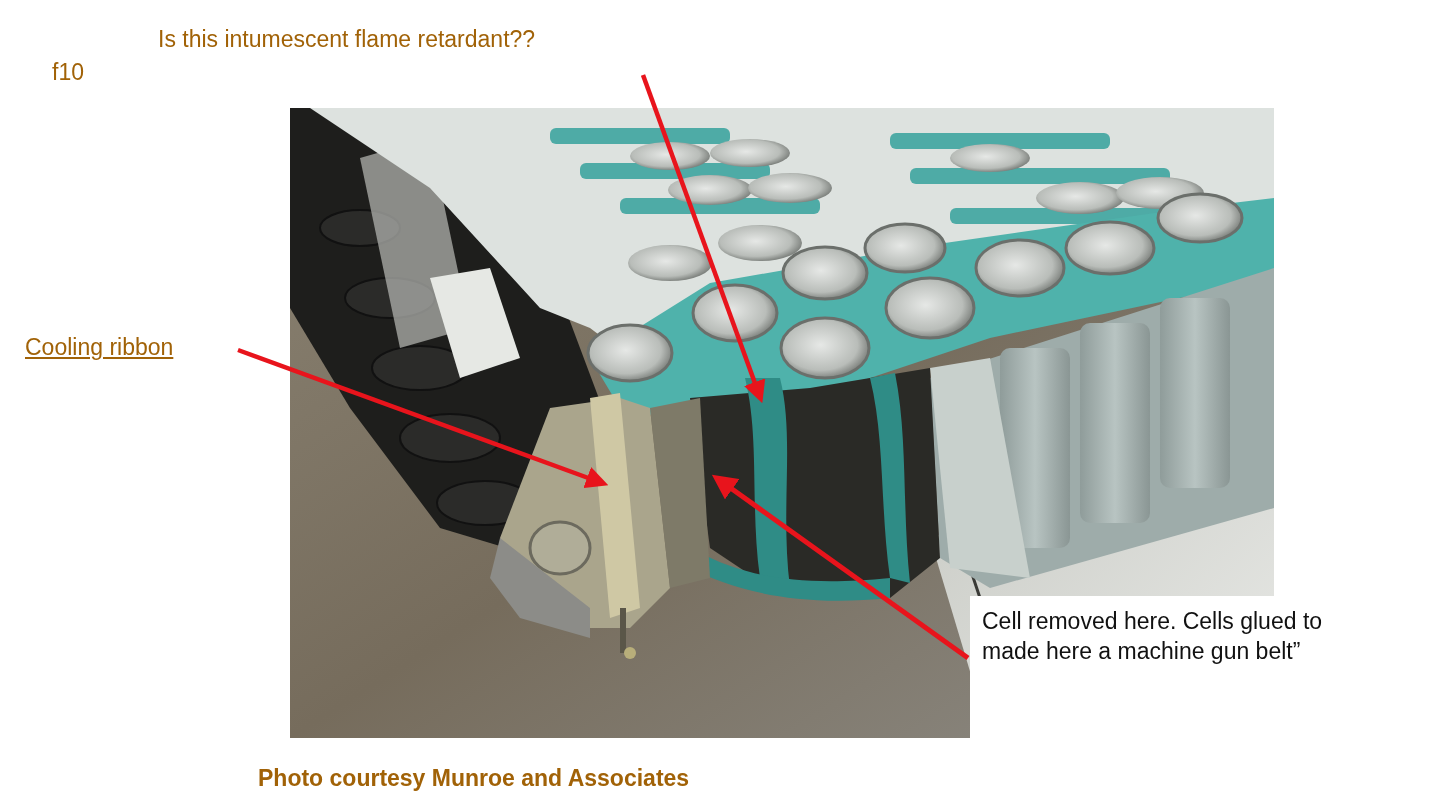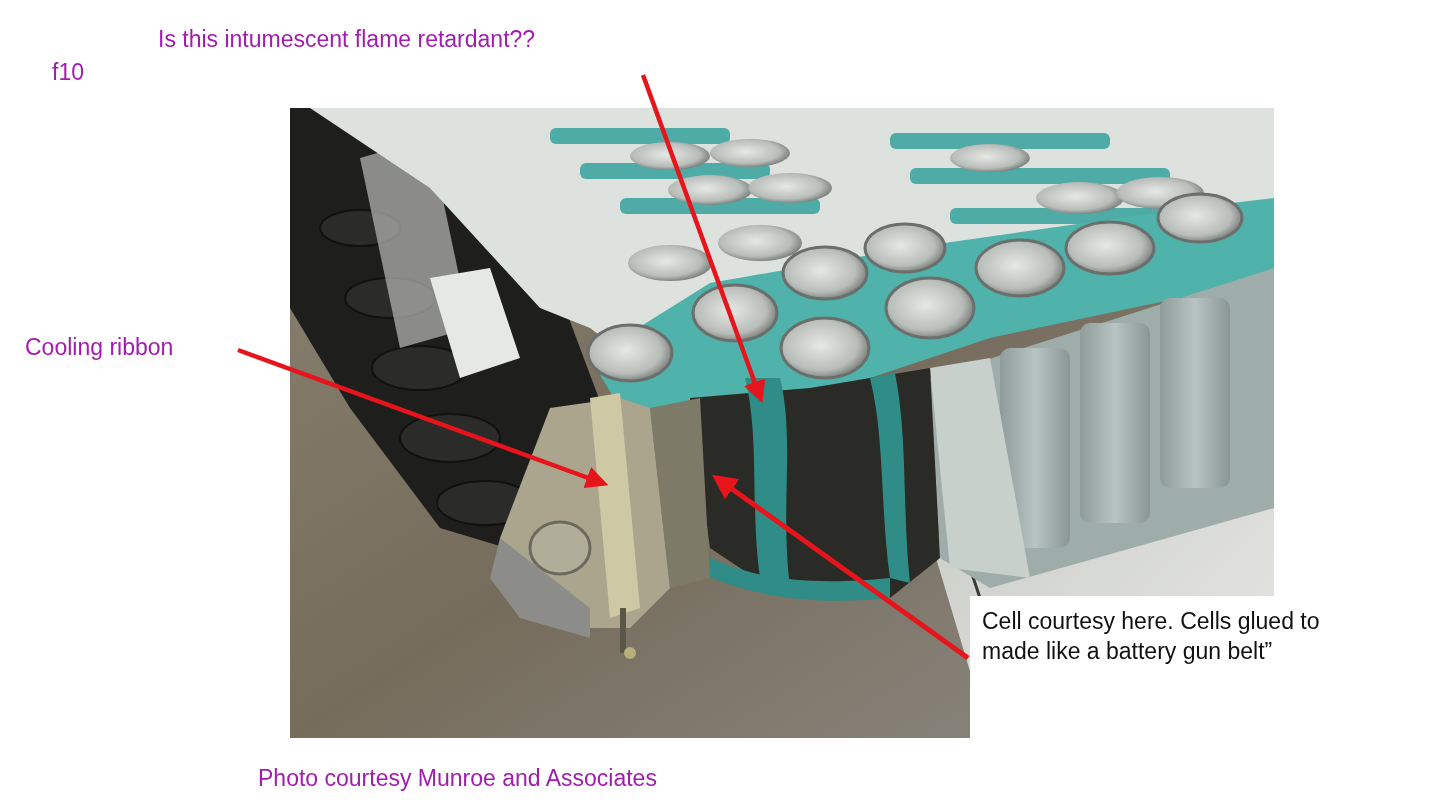--- a/index.html
+++ b/index.html
@@ -3,27 +3,27 @@
   <meta charset="utf-8">
   <style>
     html, body { margin: 0; padding: 0; }
     body {
       width: 1440px; height: 810px; position: relative; overflow: hidden;
       background: #ffffff;
       font-family: "Liberation Sans", "DejaVu Sans", sans-serif;
       color: #111111;
     }
     .label {
-      position: absolute; font-size: 23px; line-height: 1.25; color: #a21caf;
+      position: absolute; font-size: 23px; line-height: 1.25; color: #a16207;
       white-space: nowrap;
     }
     #slide-id { left: 52px; top: 58px; }
     #title-question { left: 158px; top: 25px; }
-    #cooling-label { left: 25px; top: 333px; }
-    #caption { left: 258px; top: 764px; }
+    #cooling-label { left: 25px; top: 333px; text-decoration: underline; }
+    #caption { left: 258px; top: 764px; font-weight: bold; }
     #callout {
       position: absolute; left: 970px; top: 596px; width: 440px; height: 160px;
       background: #ffffff; padding: 10px 0 0 12px; box-sizing: border-box;
     }
     #callout .line { display: block; font-size: 23px; line-height: 30px; white-space: nowrap; }
 
     #photo {
       position: absolute; left: 290px; top: 108px; width: 984px; height: 630px;
       overflow: hidden; background: #7a7264;
     }
@@ -129,22 +129,22 @@
     <polygon points="300,290 330,285 350,500 320,510" fill="#cfc8a4"></polygon>
     <ellipse cx="270" cy="440" rx="30" ry="26" fill="#b0ad98" stroke="#6c6a5e" stroke-width="3"></ellipse>
     <polygon points="210,430 300,500 300,530 230,510 200,470" fill="#8c8c88"></polygon>
     <polygon points="360,300 410,290 420,470 380,480" fill="#7e7a68"></polygon>
     <rect x="330" y="500" width="6" height="45" fill="#5a5648"></rect>
     <circle cx="340" cy="545" r="6" fill="#b8ae7a"></circle>
   </svg>
 </div>
 
 <div id="callout">
-  <span class="line">Cell courtesy here. Cells glued to</span>
-  <span class="line">made like a battery gun belt”</span>
+  <span class="line">Cell removed here. Cells glued to</span>
+  <span class="line">made here a machine gun belt”</span>
 </div>
 
 <svg id="arrows" width="1440" height="810" viewBox="0 0 1440 810">
   <defs>
     <marker id="arrowhead" markerWidth="5" markerHeight="5" refX="3.5" refY="2.5" orient="auto" markerUnits="strokeWidth">
       <path d="M0,0 L5,2.5 L0,5 Z" fill="#e8141c"></path>
     </marker>
   </defs>
   <line x1="643" y1="75" x2="760" y2="397" stroke="#e8141c" stroke-width="4.5" marker-end="url(#arrowhead)"></line>
   <line x1="238" y1="350" x2="602" y2="483" stroke="#e8141c" stroke-width="4.5" marker-end="url(#arrowhead)"></line>

